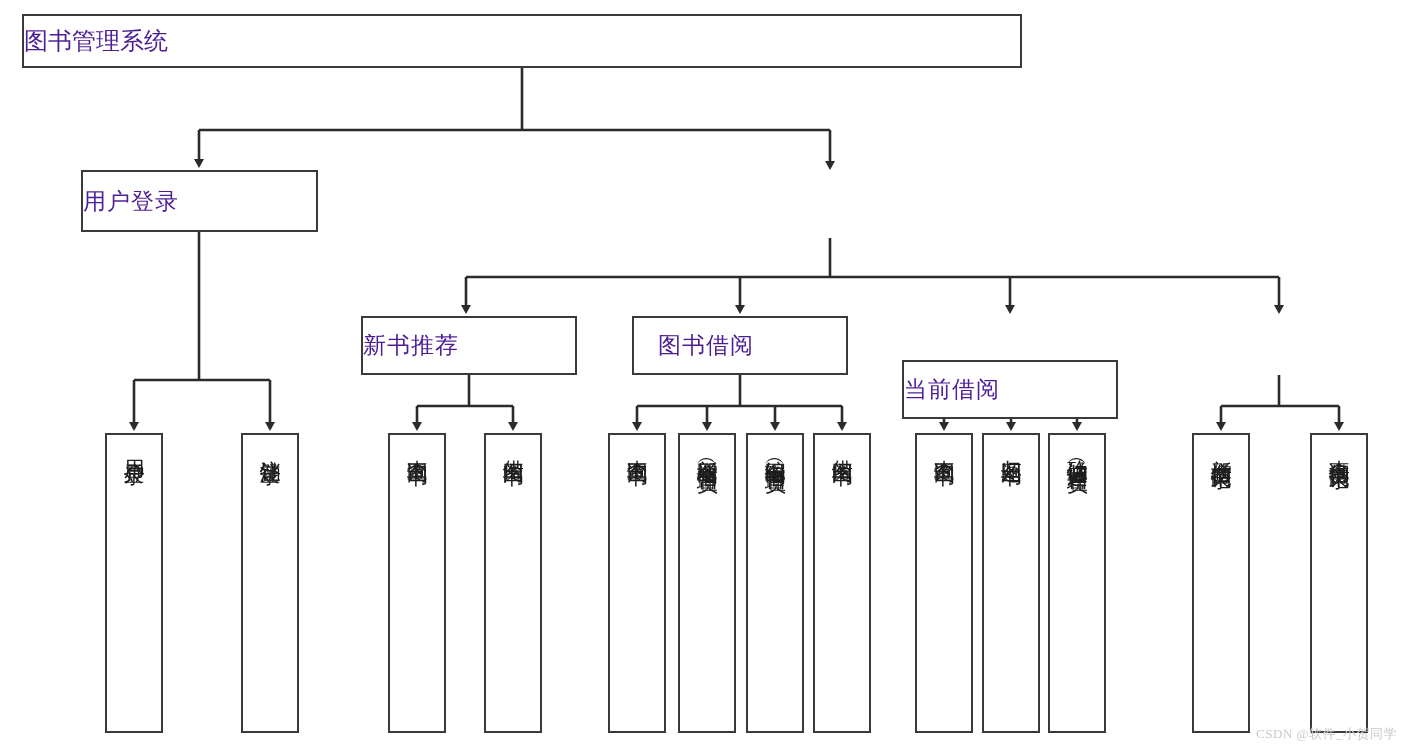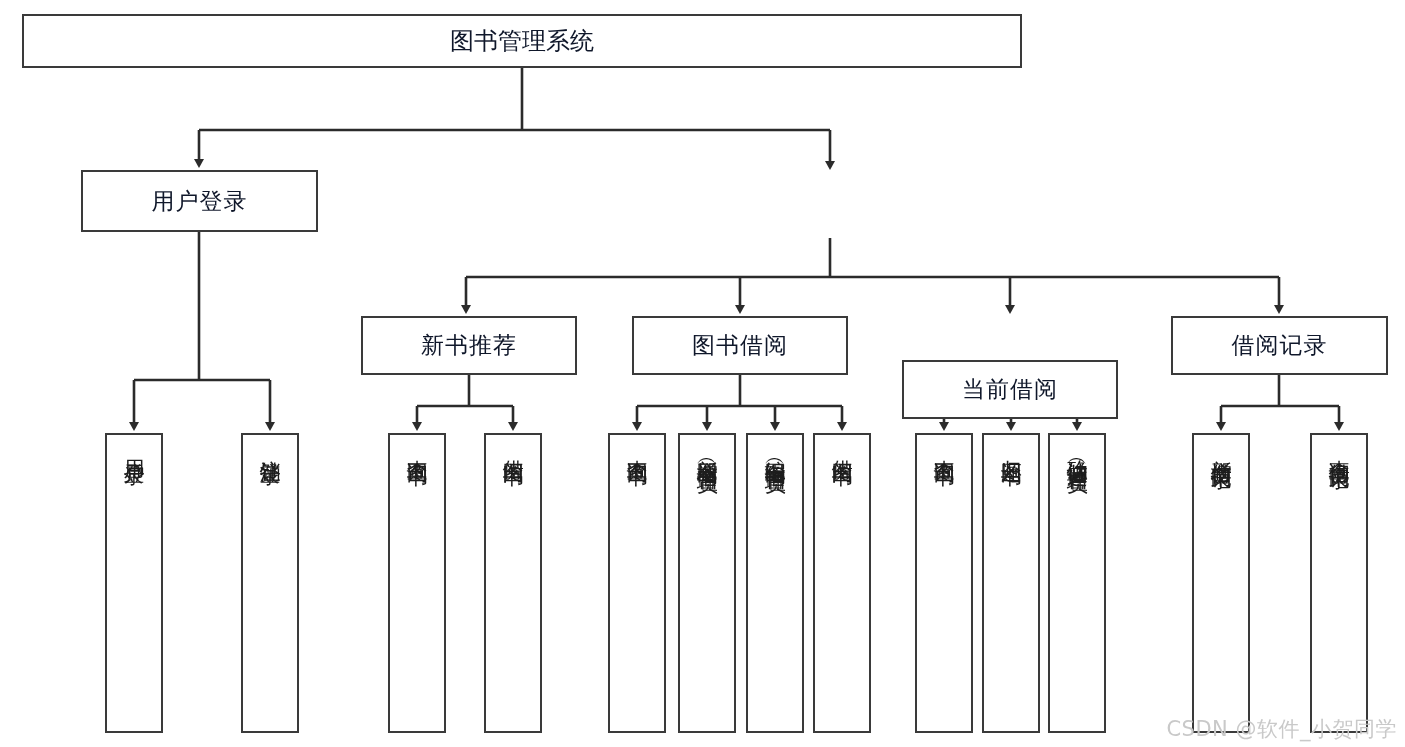--- a/index.html
+++ b/index.html
@@ -3,31 +3,31 @@
 <meta charset="utf-8">
 <style>
   html,body{margin:0;padding:0;background:#ffffff;}
   body{width:1405px;height:747px;overflow:hidden;
        font-family:"DejaVu Sans","Liberation Sans",sans-serif;}
   #stage{position:relative;width:1405px;height:747px;background:#fff;}
   svg#wires{position:absolute;left:0;top:0;width:1405px;height:747px;}
 
   .node{position:absolute;box-sizing:border-box;background:#ffffff;
         border:2.5px solid #3a3a3a;display:flex;align-items:center;
-        justify-content:center;color:#0f172a;}
+        color:#4c1d95;}
   .node.h{font-size:23px;letter-spacing:1px;}
   .node.root{font-size:24px;}
   .leaf{position:absolute;box-sizing:border-box;background:#ffffff;
         border:2.5px solid #3a3a3a;display:flex;align-items:flex-start;
         justify-content:center;padding-top:8px;}
   .vtext{writing-mode:vertical-rl;text-orientation:upright;
          font-size:21px;line-height:1.06;letter-spacing:2px;color:#1d1d1d;
          white-space:nowrap;}
-  .wm{position:absolute;right:8px;bottom:4px;font-size:21px;color:#c9c9c9;
-      letter-spacing:.5px;white-space:nowrap;}
+  .wm{position:absolute;right:8px;bottom:4px;font-size:13px;color:#c9c9c9;
+      letter-spacing:.5px;white-space:nowrap;font-family:Liberation Serif, serif;}
 </style>
 </head>
 <body>
 
 <div id="stage">
 
   <svg id="wires" viewBox="0 0 1405 747">
     <defs>
       <marker id="ah" markerWidth="10" markerHeight="10" refX="3" refY="5" orient="auto" markerUnits="userSpaceOnUse">
         <path d="M0,0 L9,5 L0,10 z" fill="#2b2b2b"></path>
@@ -81,28 +81,25 @@
     <span>图书管理系统</span>
   </div>
 
   <div class="node h" style="left:81px;top:170px;width:237px;height:62px;">
     <span>用户登录</span>
   </div>
 
   <div class="node h" style="left:361px;top:316px;width:216px;height:59px;">
     <span>新书推荐</span>
   </div>
-  <div class="node h" style="left:632px;top:316px;width:216px;height:59px;">
+  <div class="node h" style="left:632px;top:316px;width:216px;height:59px;padding-left:24px;">
     <span>图书借阅</span>
   </div>
   <div class="node h" style="left:902px;top:316px;width:216px;height:59px;margin-top:44px;">
     <span>当前借阅</span>
-  </div>
-  <div class="node h" style="left:1171px;top:316px;width:217px;height:59px;">
-    <span>借阅记录</span>
   </div>
 
   <div class="leaf" style="left:105px;top:433px;width:58px;height:300px;">
     <span class="vtext">用户登录</span>
   </div>
   <div class="leaf" style="left:241px;top:433px;width:58px;height:300px;">
     <span class="vtext">注销登录</span>
   </div>
 
   <div class="leaf" style="left:388px;top:433px;width:58px;height:300px;">

